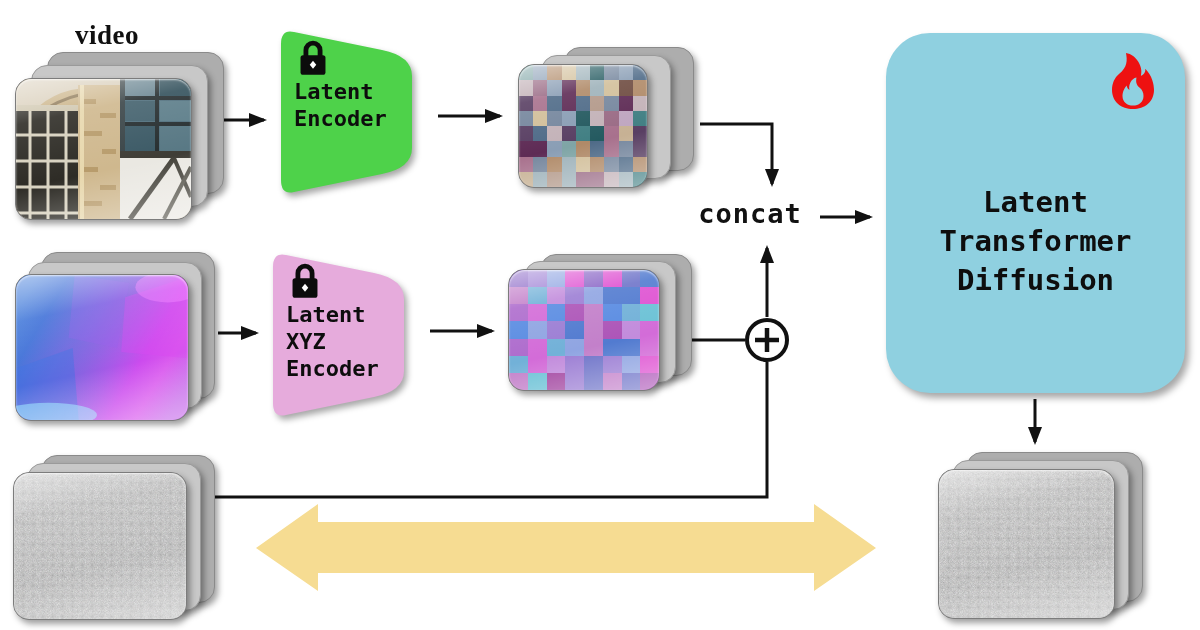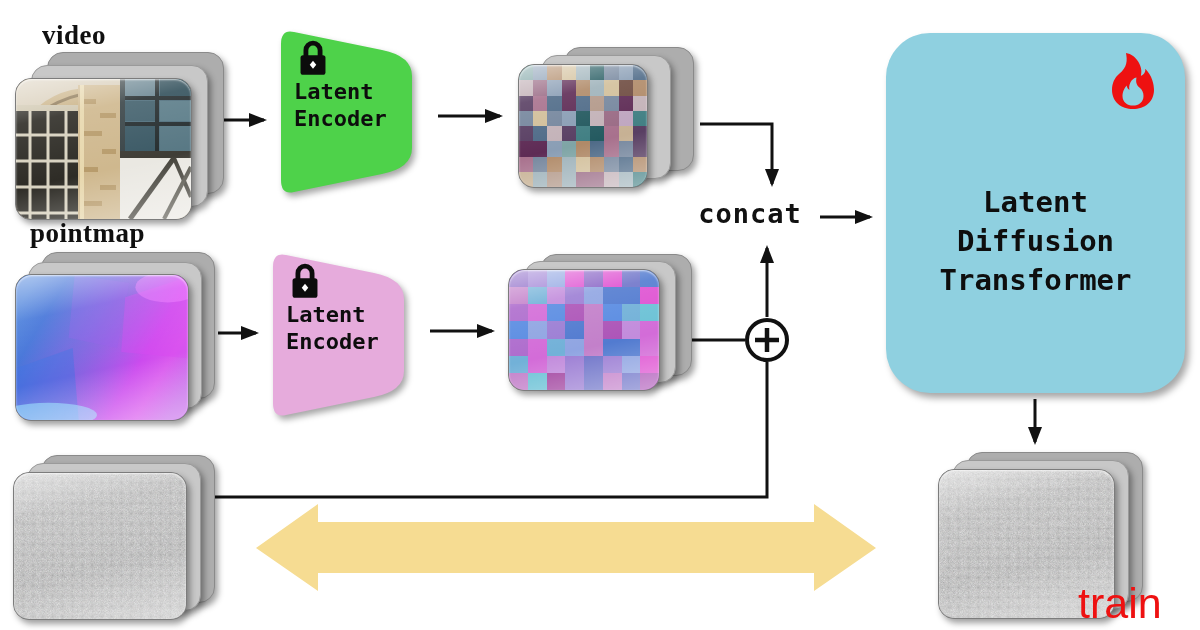--- a/index.html
+++ b/index.html
@@ -4,21 +4,21 @@
 <style>
   html,body{margin:0;padding:0;background:#ffffff;}
   .canvas{
     position:relative;width:1200px;height:630px;background:#ffffff;
     overflow:hidden;font-family:"DejaVu Sans Mono", monospace;
   }
   .abs{position:absolute;}
   
   .serif-label{
     font-family:"Liberation Serif", serif;font-weight:bold;font-size:27px;
-    color:#101010;text-align:left;letter-spacing:.5px;
+    color:#101010;text-align:center;letter-spacing:.5px;
   }
   .mono{font-family:"DejaVu Sans Mono", monospace;font-weight:bold;color:#111;}
   .concat-label{font-size:27px;text-align:center;letter-spacing:1px;}
   .loss-label{font-size:27px;text-align:center;letter-spacing:1px;}
   .train-label{font-family:"Liberation Sans", sans-serif;font-size:43px;line-height:43px;}
   
   .stack{position:absolute;}
   .card{position:absolute;border-radius:16px;box-shadow:3px 4px 6px rgba(0,0,0,.38);}
   .back{background:#adadad;border:1px solid #8a8a8a;}
   .mid{background:#c8c8c8;border:1px solid #9a9a9a;}
@@ -121,21 +121,20 @@
         <rect x="104" y="76" width="71" height="64" fill="#eae8e2"></rect>
         <rect x="104" y="72" width="71" height="7" fill="#3f3d36"></rect>
         <path d="M114 140 L158 79" stroke="#44423a" stroke-width="5"></path>
         <path d="M158 79 L175 118" stroke="#44423a" stroke-width="4"></path>
         <path d="M175 88 L148 140" stroke="#55534a" stroke-width="4"></path>
       </svg>
       <div class="gloss"></div>
     </div>
   </div>
 
-  <div class="abs serif-label" style="left:30px;top:218px;width:160px;">pointmap</div>
 
   <div class="stack" style="left:15px;top:250px;width:198px;height:169px;">
     <div class="card back" style="left:26px;top:2px;width:172px;height:145px;"></div>
     <div class="card mid" style="left:13px;top:12px;width:172px;height:145px;"></div>
     <div class="card front" style="left:0;top:24px;width:172px;height:145px;">
       <svg viewBox="0 0 170 143" preserveAspectRatio="none">
         <defs>
           <linearGradient id="pmg" x1="0" y1="0.25" x2="1" y2="0.75">
             <stop offset="0" stop-color="#4b82dc"></stop>
             <stop offset="0.15" stop-color="#4272d8"></stop>
@@ -177,20 +176,21 @@
     <svg class="enc-shape" viewBox="0 0 142 168" preserveAspectRatio="none">
       <path d="M16 4 L104 22 Q134 28 134 48 L134 120 Q134 140 104 146 L16 164 Q3 167 3 152 L3 16 Q3 1 16 4 Z" fill="#e6abdc"></path>
     </svg>
     <div class="enc-inner">
       <svg class="enc-lock" viewBox="0 0 24 28">
         <path d="M7 13 V8.5 a5 5 0 0 1 10 0 V13" fill="none" stroke="#0c0c0c" stroke-width="3.4"></path>
         <rect x="3.2" y="12" width="17.6" height="13.8" rx="1.8" fill="#0c0c0c"></rect>
         <path d="M12 16 l2.3 2.8 -2.3 2.8 -2.3 -2.8 Z" fill="#ffffff"></path>
       </svg>
       <div class="enc-line">Latent</div>
+      <div class="enc-line">XYZ</div>
       <div class="enc-line">Encoder</div>
     </div>
   </div>
 
   <div class="stack" style="left:518px;top:45px;width:176px;height:142px;">
     <div class="card back" style="left:46px;top:2px;width:128px;height:122px;"></div>
     <div class="card mid" style="left:23px;top:10px;width:128px;height:122px;"></div>
     <div class="card front" style="left:0;top:19px;width:128px;height:122px;">
       <div class="mosaic" style="grid-template-columns: repeat(9, 1fr); grid-template-rows: repeat(8, 1fr);">
           <div style="background: rgb(127, 165, 166);"></div>
@@ -337,22 +337,22 @@
   </div>
 
   <div class="abs mono concat-label" style="left:690px;top:198px;width:120px;">concat</div>
 
   <div class="ldt-box" style="left: 886px; top: 33px; width: 299px; height: 360px; background: rgb(143, 208, 224);">
     <svg class="flame" viewBox="0 0 16 16">
       <path fill-rule="evenodd" d="M8 16c3.314 0 6-2 6-5.5 0-1.5-.5-4-2.5-6 .25 1.5-1.25 2-1.25 2C11 4 9 .5 6 0c.357 2 .5 4-2 6-1.25 1-2 2.729-2 4.5C2 14 4.686 16 8 16zm0-1c-1.657 0-3-1-3-2.75 0-.75.25-2 1.25-3C6.125 10 7 10.5 7 10.5c-.375-1.25.5-3.25 2-3.5-.179 1-.25 2 1 3 .625.5 1 1.364 1 2.25C11 14 9.657 15 8 15z" fill="#ee1111"></path>
     </svg>
     <div class="ldt-text">
       <div class="ldt-line">Latent</div>
+      <div class="ldt-line">Transformer</div>
       <div class="ldt-line">Diffusion</div>
-      <div class="ldt-line">Transformer</div>
     </div>
   </div>
 
   <div class="stack" style="left:13px;top:453px;width:202px;height:166px;">
     <div class="card back" style="left:28px;top:2px;width:172px;height:146px;"></div>
     <div class="card mid" style="left:14px;top:10px;width:172px;height:146px;"></div>
     <div class="card front" style="left:0;top:19px;width:172px;height:146px;">
       <svg>
         <filter id="nz1">
             <feTurbulence type="turbulence" baseFrequency="0.9" numOctaves="3" seed="7" stitchTiles="stitch"></feTurbulence>
@@ -373,15 +373,14 @@
         <filter id="nz2">
             <feTurbulence type="turbulence" baseFrequency="0.9" numOctaves="3" seed="23" stitchTiles="stitch"></feTurbulence>
           <feColorMatrix type="matrix" values="0.18 0.14 0.14 0 0.40  0.14 0.18 0.14 0 0.40  0.14 0.14 0.18 0 0.40  0 0 0 0 1"></feColorMatrix>
         </filter>
         <rect width="100%" height="100%" filter="url(#nz2)"></rect>
       </svg>
       <div class="gloss"></div>
     </div>
   </div>
 
-  <div class="abs train-label" style="left: 1078px; top: 582px; width: 120px; color: rgb(238, 17, 17);">train</div>
 
 </div>
 
 </body></html>

